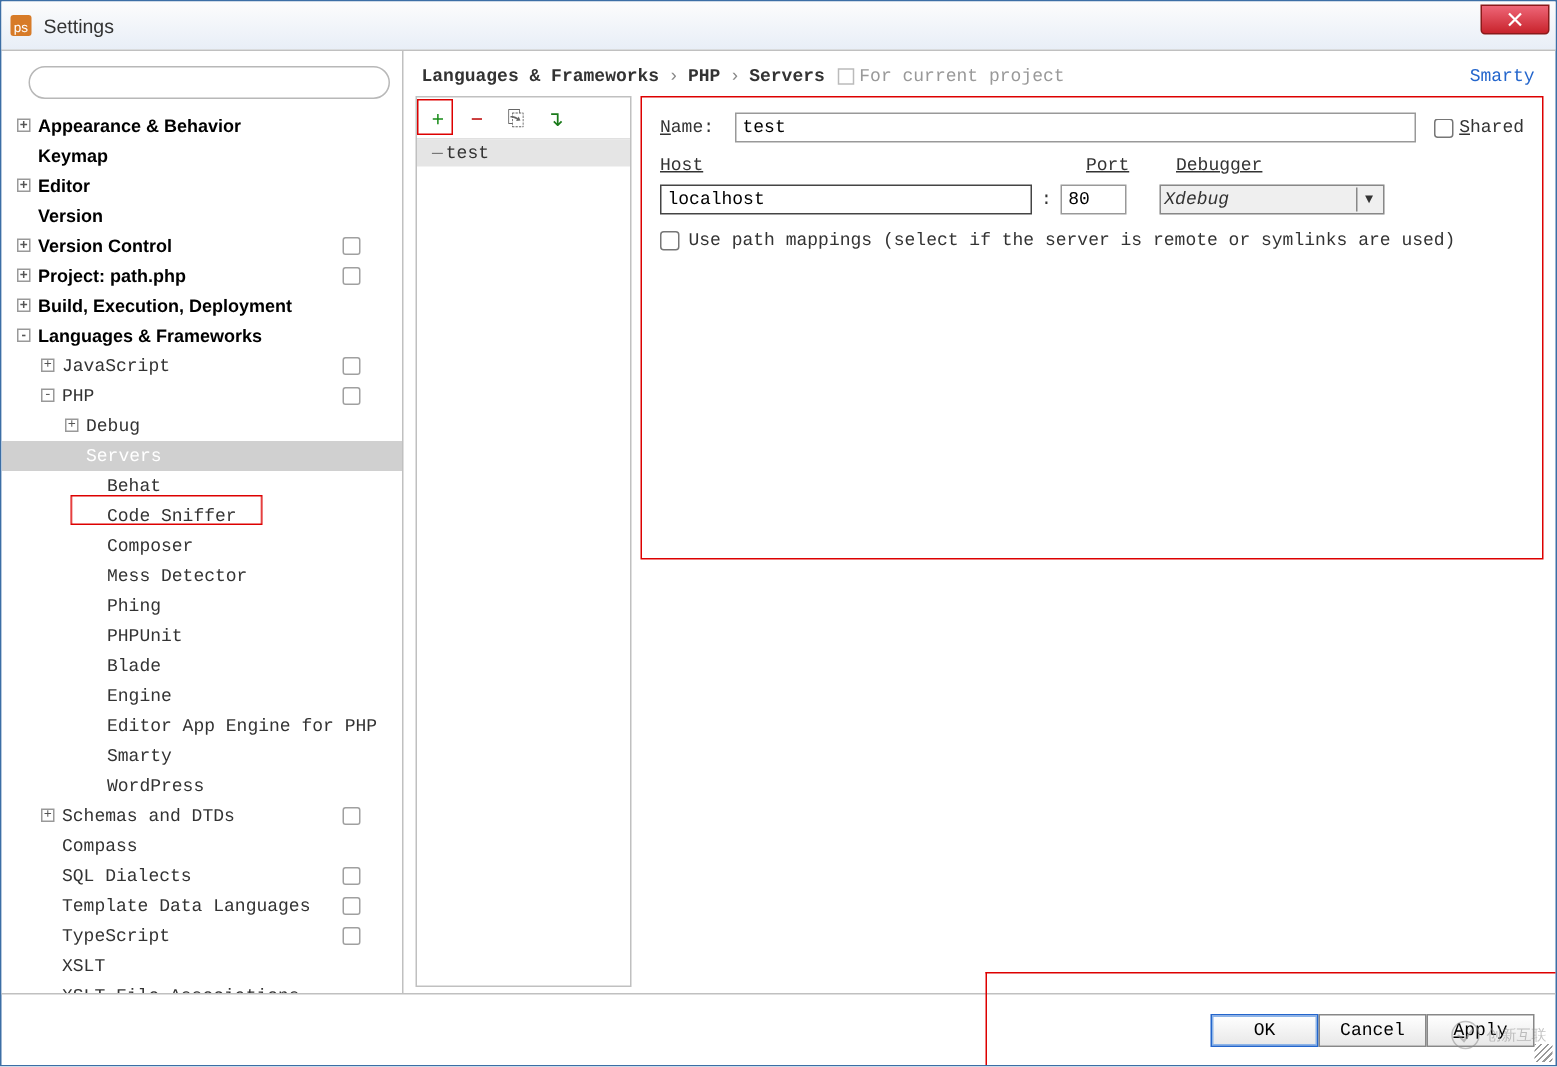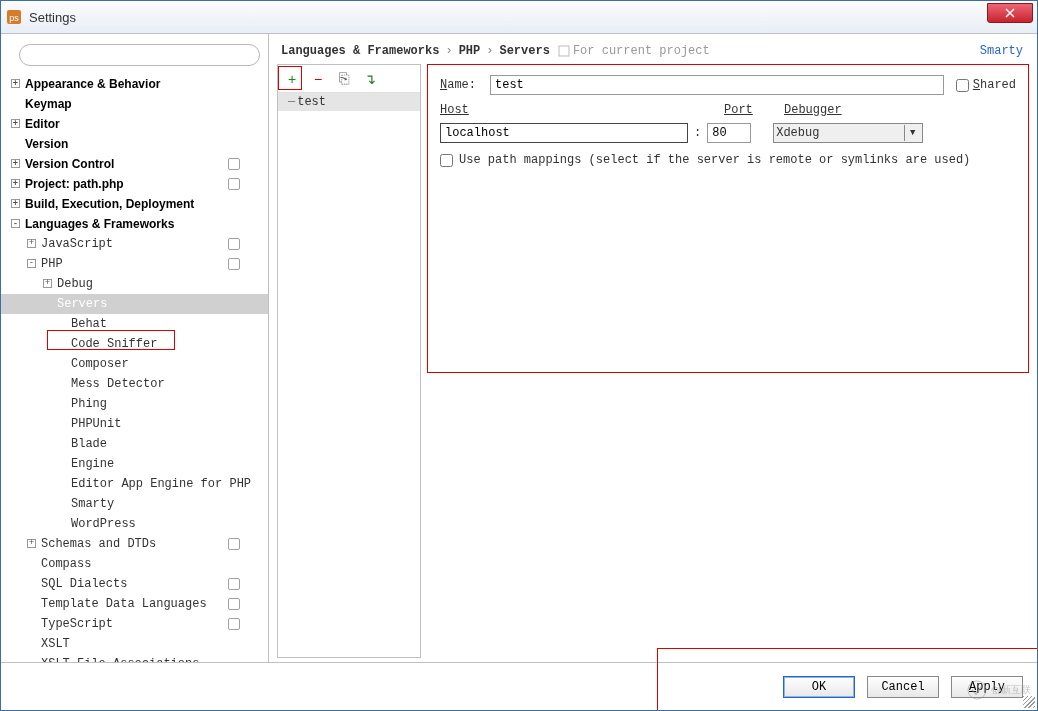--- a/index.html
+++ b/index.html
@@ -47,24 +47,24 @@
 .name-input { flex: 1; }
 .shared-wrap { margin-left: 12px; display: flex; align-items: center; gap: 4px; }
 .row2 { display: flex; gap: 0; margin-bottom: 2px; }
 .col-host { width: 260px; }
 .col-port { width: 60px; padding-left: 4px; }
 .col-dbg { flex: 1; padding-left: 4px; }
 .row2 .heading { text-decoration: underline; color: #333; margin-bottom: 4px; display: block; }
 .inputs-row { display: flex; align-items: center; gap: 6px; margin-bottom: 10px; }
 .host-input { width: 248px; border: 1px solid #444; }
 .port-input { width: 44px; }
-.dbg-select { width: 150px; height: 20px; border: 1px solid #888; background: #efefef; font-family: "Courier New", monospace; font-size: 12px; padding: 0 2px; display: flex; align-items: center; justify-content: space-between; cursor: pointer; }
+.dbg-select { width: 150px; height: 20px; border: 1px solid #888; background: #efefef; font-family: "Courier New", monospace; font-size: 12px; padding: 0 2px; display: flex; align-items: center; justify-content: space-between; cursor: pointer; font-style: italic; }
 .dbg-select .arrow { width: 16px; height: 16px; border-left: 1px solid #888; display: flex; align-items: center; justify-content: center; font-size: 9px; }
 .check-row { display: flex; align-items: center; gap: 6px; }
-.footer { height: 48px; border-top: 1px solid #c0c0c0; display: flex; align-items: center; justify-content: flex-end; gap: 12px; padding: 0 14px; position: relative; }
+.footer { height: 48px; border-top: 1px solid #c0c0c0; display: flex; align-items: center; justify-content: flex-end; padding: 0 14px; position: relative; }
 .footer-box { position: absolute; right: 0; bottom: 0; width: 380px; height: 62px; border: 1px solid #d00; border-right: none; border-bottom: none; pointer-events: none; }
 .btn { min-width: 72px; height: 22px; border: 1px solid #888; background: linear-gradient(#fff,#e8e8e8); font-family: "Courier New", monospace; font-size: 12px; cursor: pointer; padding: 0 12px; }
 .btn:focus, .btn.default { border: 1px solid #2466cc; box-shadow: 0 0 0 1px #8cb4e8 inset; }
 .resize { position: absolute; right: 2px; bottom: 2px; width: 12px; height: 12px; background: repeating-linear-gradient(135deg,#999,#999 1px,transparent 1px,transparent 3px); }
 .watermark { position: absolute; right: 6px; bottom: 10px; opacity: 0.5; display: flex; align-items: center; gap: 4px; font-size: 10px; color: #888; pointer-events: none; }
 .red-box2 { position: absolute; border: 1px solid #d00; pointer-events: none; }
 input[type=checkbox] { width: 13px; height: 13px; }
 </style>
 </head>
 <body>

